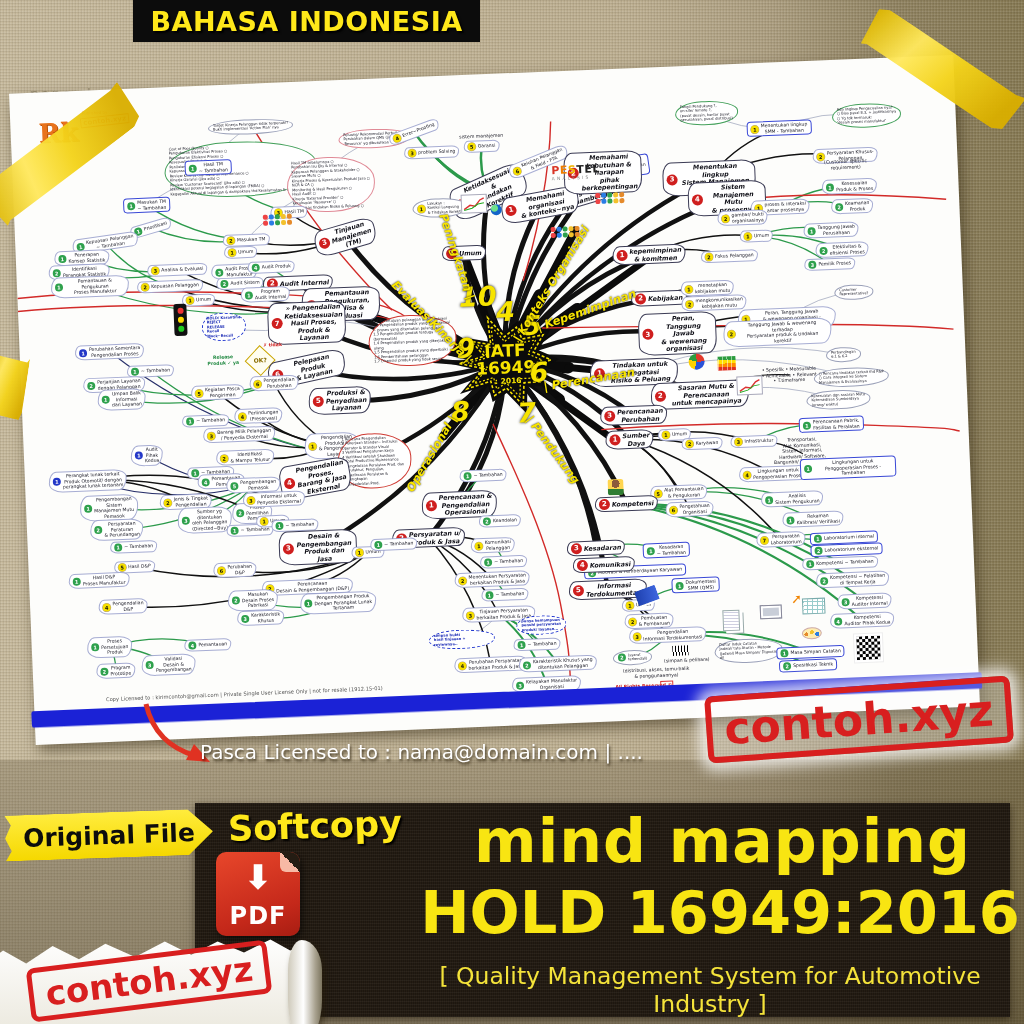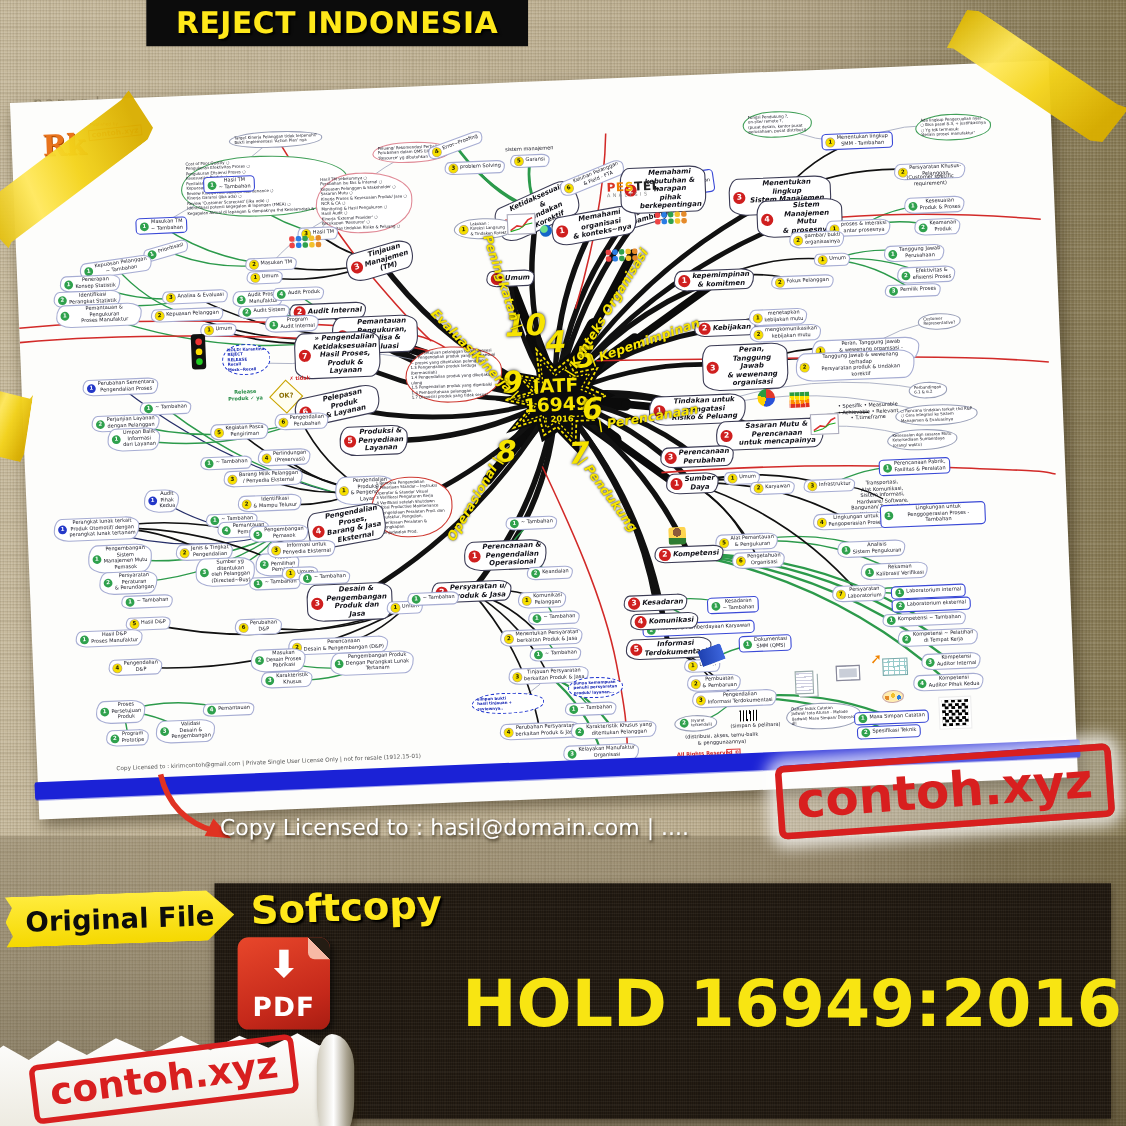--- a/index.html
+++ b/index.html
@@ -846,36 +846,38 @@
   </div>
 
   <div class="tape" style="left:-28px;top:132px;width:178px;height:46px;transform:rotate(-38deg);"></div>
   <div class="tape" style="left:-14px;top:356px;width:40px;height:62px;transform:rotate(8deg);"></div>
   <div class="tape" style="left:856px;top:48px;width:172px;height:44px;transform:rotate(33deg);"></div>
 
   <svg id="caparrow" width="90" height="70">
     <path d="M8,4 C14,30 30,48 58,56" fill="none" stroke="#e03222" stroke-width="5"></path>
     <path d="M48,60 L72,62 L56,44 Z" fill="#e03222"></path>
   </svg>
-  <div id="caption">Copy Licensed to : hasil@domain.com | ....</div>
+  <div id="caption">Pasca Licensed to : nama@domain.com | ....</div>
 
   <div class="stamp" id="stamp-main">contoh.xyz</div>
 
   <div id="topbanner">
-    <span>REJECT INDONESIA</span>
+    <span>BAHASA INDONESIA</span>
   </div>
 
   <div id="bottombanner"></div>
   <div id="ribbon">
     <span>Original File</span>
   </div>
   <div id="softcopy">Softcopy</div>
   <div id="pdficon">
     <div class="fold"></div>
     <div class="arr">⬇</div>
     <div class="lbl">PDF</div>
   </div>
+  <div id="btitle1">mind mapping</div>
   <div id="btitle2">HOLD 16949:2016</div>
+  <div id="bsub">[ Quality Management System for Automotive Industry ]</div>
 
   <div id="tornpaper"></div>
   <div id="torncurl"></div>
   <div class="stamp" id="stamp-torn">contoh.xyz</div>
 </div>
 
 </body></html>

